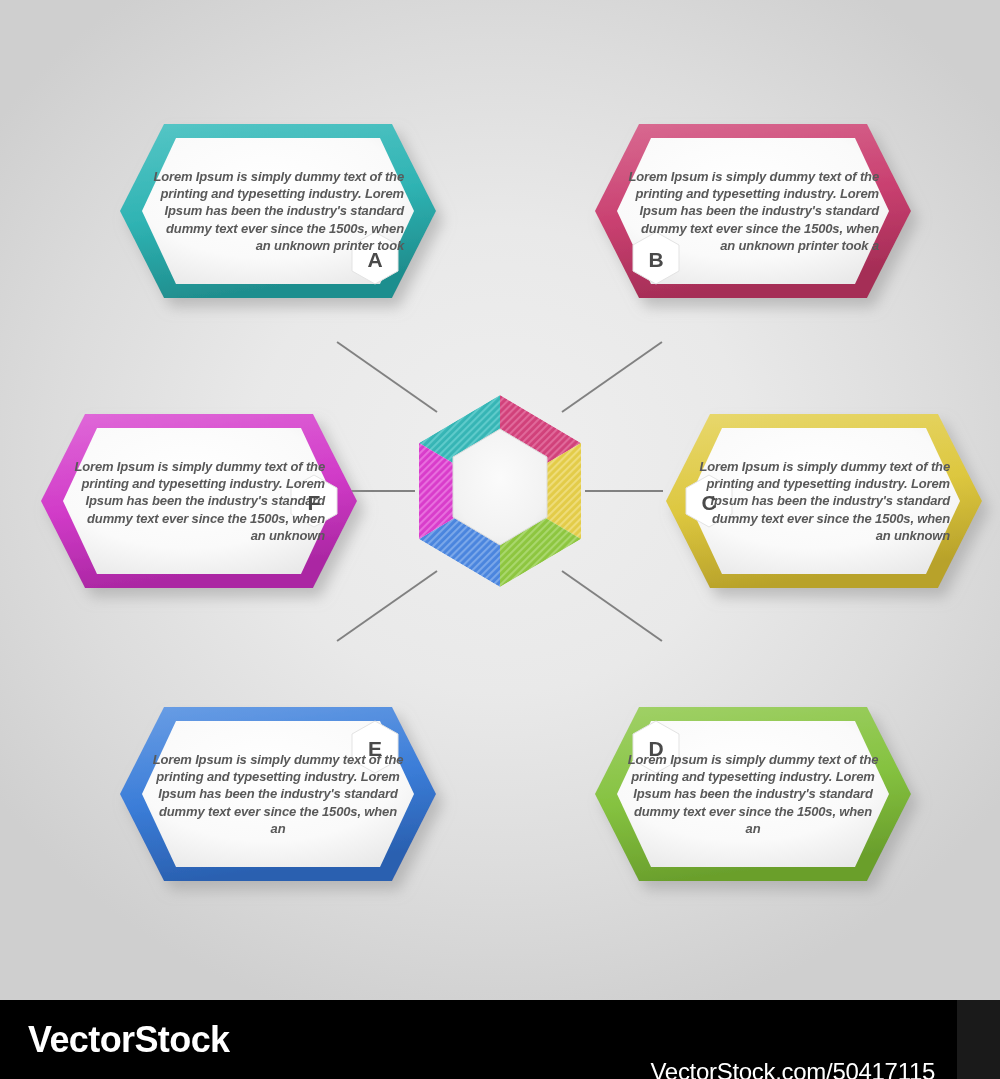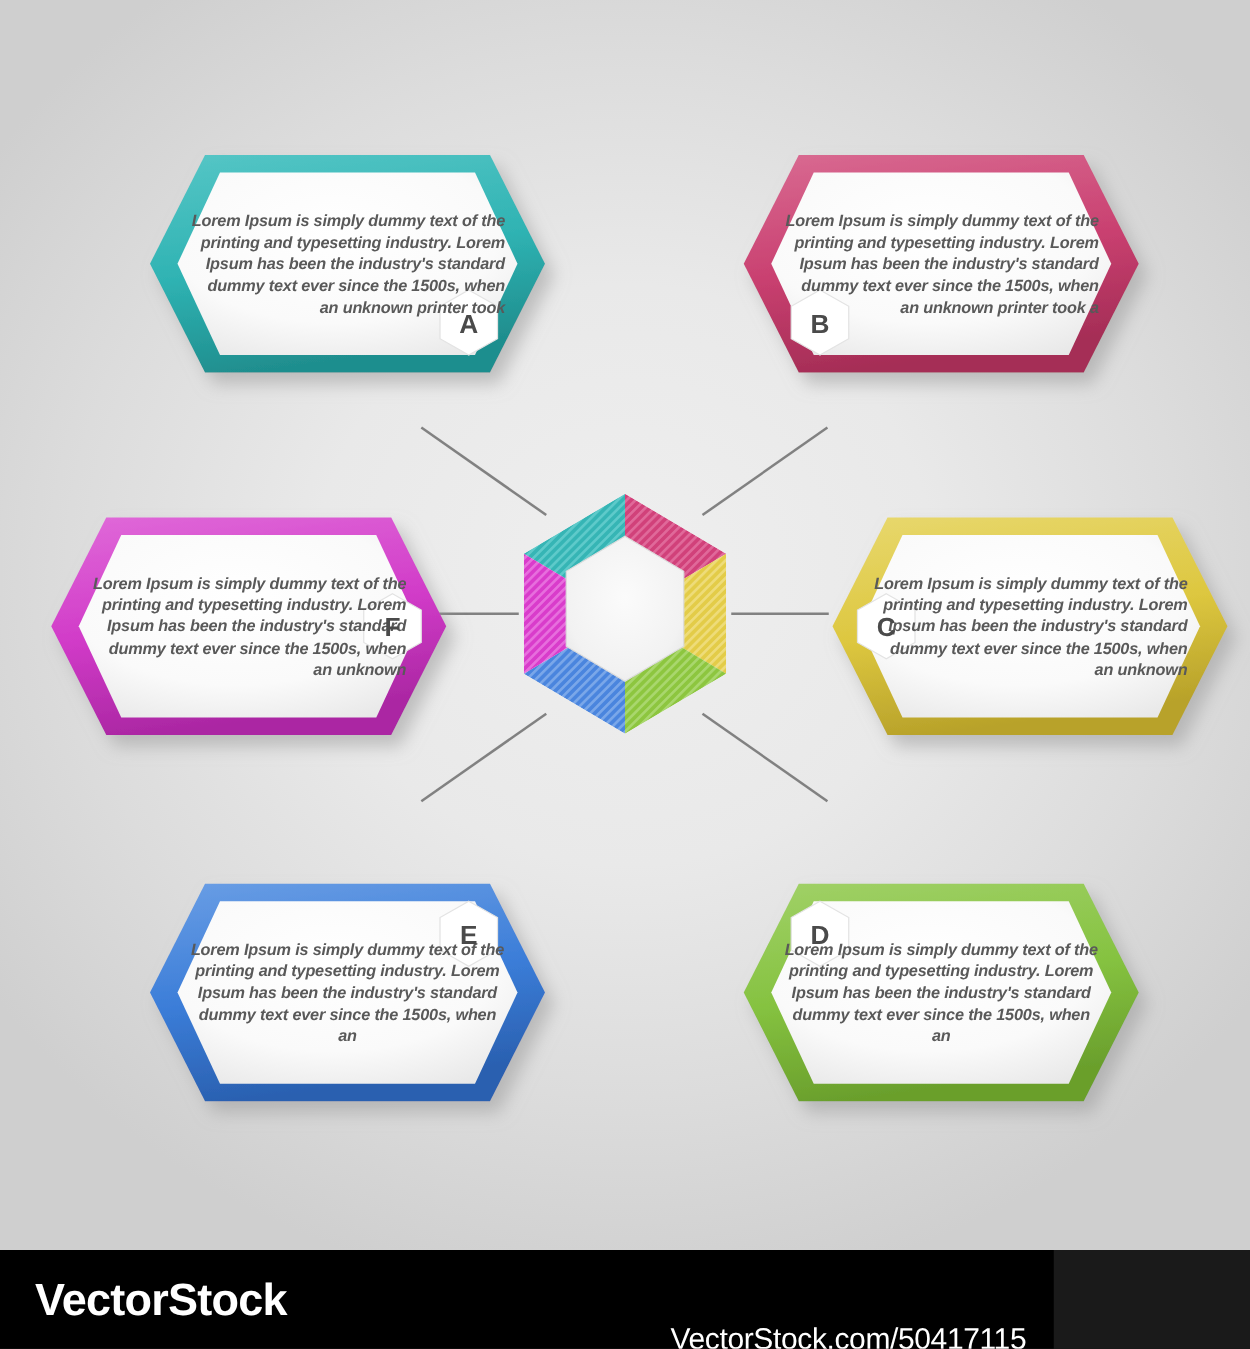--- a/index.html
+++ b/index.html
@@ -84,21 +84,21 @@
     text-align: center;
     line-height: 1;
     pointer-events: none;
   }
 
   
   #watermark-bar {
     position: absolute;
     left: 0;
     top: 1000px;
-    width: 843px;
+    width: 957px;
     height: 79px;
     background: #000000;
   }
   #wm-logo {
     position: absolute;
     left: 28px;
     top: 19px;
     color: #ffffff;
     font-size: 36px;
     font-weight: bold;

